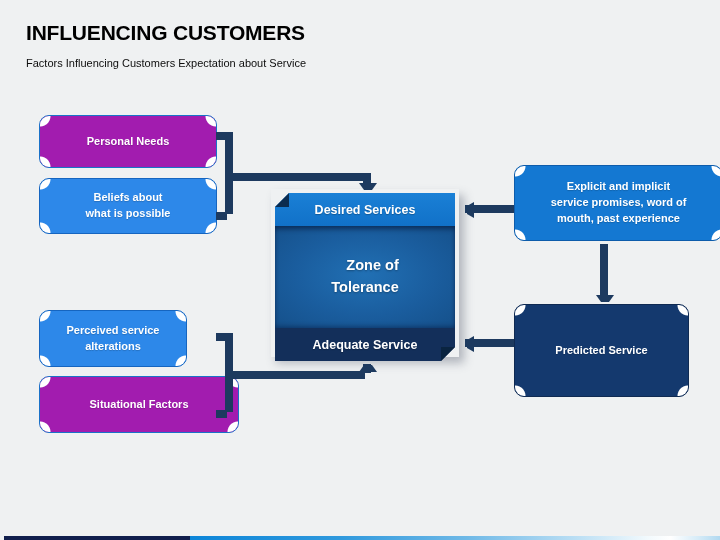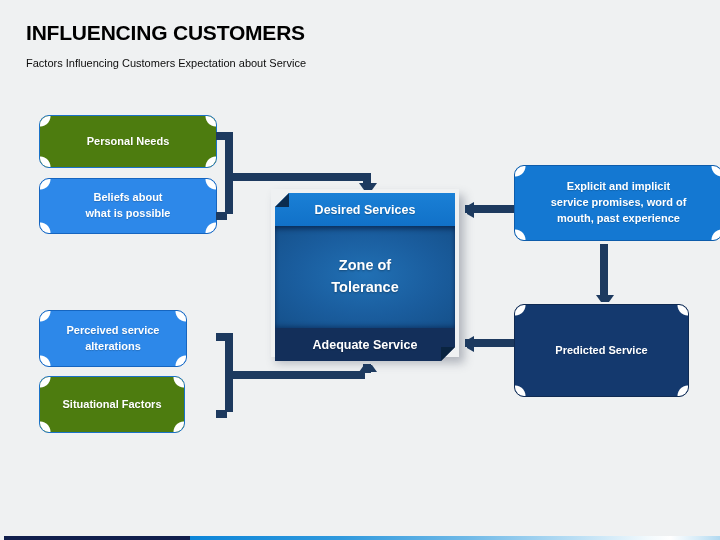--- a/index.html
+++ b/index.html
@@ -39,29 +39,29 @@
       radial-gradient(circle at 0 100%,     #ffffff 10px, rgba(255,255,255,0) 11px),
       radial-gradient(circle at 100% 100%,  #ffffff 10px, rgba(255,255,255,0) 11px);
   }
   .pbox-label {
     position: relative;
     color: #fff; font-weight: 700; font-size: 11px; line-height: 1.45;
     white-space: pre-line;
     text-shadow: 0 1px 1px rgba(0,0,0,0.18);
     padding: 0 14px;
   }
-  .pbox--light  { background: #4d7c0f; border: 1.5px solid #1a72c8; }
+  .pbox--light  { background: #a21caf; border: 1.5px solid #1a72c8; }
   .pbox--medium { background: #2d88e9; border: 1.5px solid #1565c0; }
   .pbox--deep   { background: #1478d2; border: 1.5px solid #0d5cab; }
   .pbox--navy   { background: #14396e; border: 1.5px solid #0f2a52; }
 
   #box-personal-needs   { left: 35px;  top: 111px; width: 178px; height: 53px; }
   #box-beliefs          { left: 35px;  top: 174px; width: 178px; height: 56px; }
   #box-perceived        { left: 35px;  top: 306px; width: 148px; height: 57px; }
-  #box-situational      { left: 35px;  top: 372px; width: 146px; height: 57px; }
+  #box-situational      { left: 35px;  top: 372px; width: 200px; height: 57px; }
   #box-service-promises { left: 510px; top: 161px; width: 209px; height: 76px; }
   #box-predicted        { left: 510px; top: 300px; width: 175px; height: 93px; }
 
   
   .center-box {
     position: absolute; left: 267px; top: 185px; width: 188px; height: 168px;
     box-shadow: 5px 6px 9px rgba(60,70,90,0.35);
   }
   .cb-band {
     position: relative; width: 100%; height: 33px;
@@ -87,21 +87,21 @@
     background: linear-gradient(315deg, rgba(0,0,0,0) 49.5%, #0a2440 50%);
   }
   .cb-mid {
     width: 100%; height: 102px;
     background: radial-gradient(ellipse at 50% 48%, #2170b4 0%, #1a5d9e 55%, #15508a 100%);
     box-shadow: inset 0 4px 5px -1px rgba(0,15,45,0.55), inset 0 -3px 4px -1px rgba(0,15,45,0.35);
     display: flex; align-items: center; justify-content: center; text-align: center;
   }
   .cb-mid-label {
     color: #fff; font-weight: 700; font-size: 14.5px; line-height: 1.5;
-    white-space: pre-line; text-shadow: 0 1px 2px rgba(0,0,0,0.3);
+    white-space: pre-line; text-shadow: 0 1px 2px rgba(0,0,0,0.3); text-align: right;
   }
 
   
   .seg { position: absolute; background: #1d3a5f; }
   .ah  { position: absolute; width: 0; height: 0; }
   .ah-down  { border-left: 5px solid transparent; border-right: 5px solid transparent; border-top: 7px solid #1d3a5f; }
   .ah-up    { border-left: 5px solid transparent; border-right: 5px solid transparent; border-bottom: 7px solid #1d3a5f; }
   .ah-left  { border-top: 4.5px solid transparent; border-bottom: 4.5px solid transparent; border-right: 7px solid #1d3a5f; }
 
   

